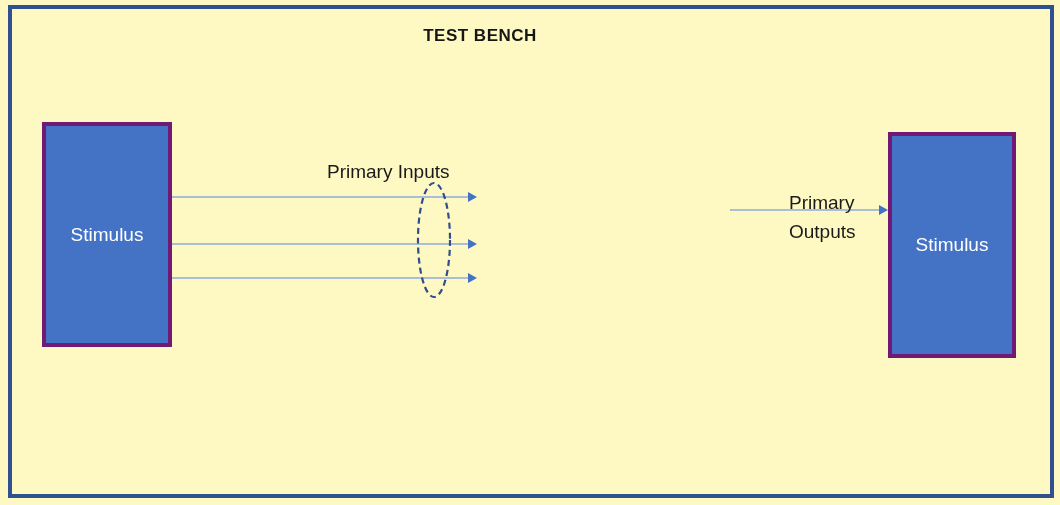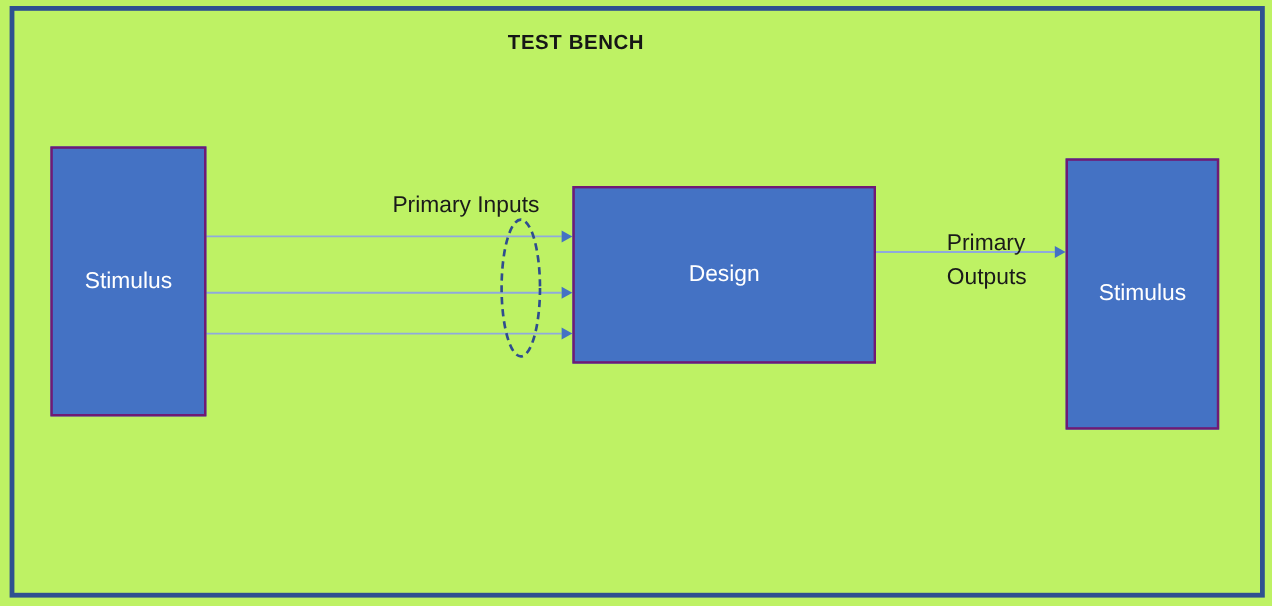--- a/index.html
+++ b/index.html
@@ -5,21 +5,21 @@
   html, body {
     margin: 0;
     padding: 0;
     background: #ffffff;
     font-family: "Liberation Sans", sans-serif;
   }
   .canvas {
     position: relative;
     width: 1060px;
     height: 505px;
-    background: #bef264;
+    background: #fef9c3;
     overflow: hidden;
   }
   .frame {
     position: absolute;
     left: 8px;
     top: 5px;
     width: 1046px;
     height: 493px;
     box-sizing: border-box;
     border: 4px solid #2F5190;
@@ -40,21 +40,21 @@
     position: absolute;
     left: 0;
     top: 0;
     width: 1060px;
     height: 505px;
   }
   .box {
     position: absolute;
     box-sizing: border-box;
     background: #4472C4;
-    border: 2px solid #701a75;
+    border: 4px solid #701a75;
     color: #FFFFFF;
     display: flex;
     flex-direction: column;
     align-items: center;
     justify-content: center;
     text-align: center;
     font-size: 19px;
     line-height: 28px;
   }
   .box.generator { left: 42px;  top: 122px; width: 130px; height: 225px; }
@@ -89,23 +89,20 @@
     <ellipse cx="434" cy="240" rx="16" ry="57" fill="none" stroke="#2F4D8F" stroke-width="2.2" stroke-dasharray="6 4"></ellipse>
 
     <line x1="730" y1="210" x2="879" y2="210" stroke="#8FAADC" stroke-width="1.6"></line>
     <polygon points="879,205 888,210 879,215" fill="#4472C4"></polygon>
   </svg>
 
   <div class="box generator">
     <div>Stimulus</div>
   </div>
 
-  <div class="box design">
-    <div>Design</div>
-  </div>
 
   <div class="box observer">
     <div>Stimulus</div>
   </div>
 
   <div class="label inputs-label">Primary Inputs</div>
 
   <div class="label outputs-label">
     <div>Primary</div>
     <div>Outputs</div>

